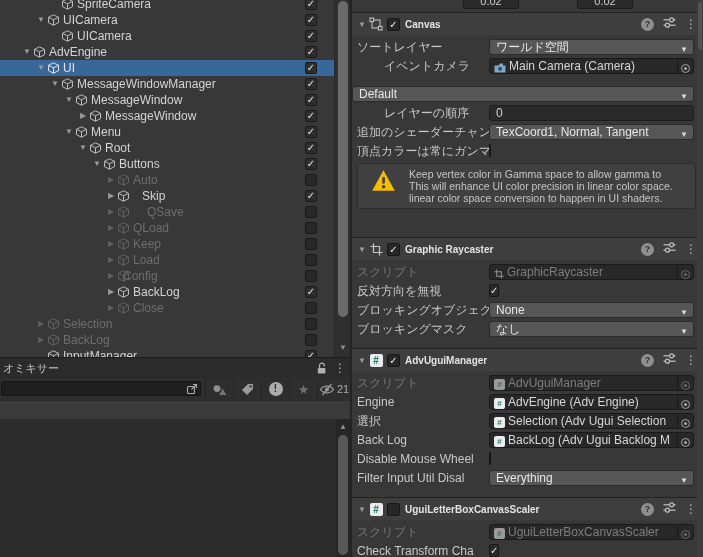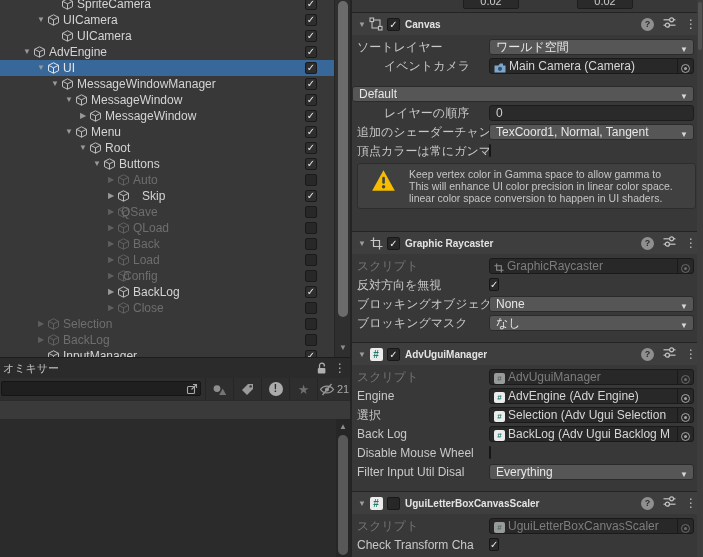--- a/index.html
+++ b/index.html
@@ -86,21 +86,21 @@
   .irow.dis .objfield .otext{color:#7d7d7d}
   .objfield .osep{width:1px;align-self:stretch;background:#1a1a1a}
   .objfield .pickwrap{flex:0 0 15px;display:flex;align-items:center;justify-content:center}
   .pick{width:9px;height:9px;border:1.5px solid #a5a5a5;border-radius:50%;box-sizing:border-box;position:relative}
   .pick::after{content:'';position:absolute;left:1.5px;top:1.5px;width:3px;height:3px;background:#a5a5a5;border-radius:50%}
   .irow.dis .pick{border-color:#6a6a6a}
   .irow.dis .pick::after{background:#6a6a6a}
   .icheckbox{width:13px;height:13px;background:#2a2a2a;border:1px solid #161616;border-radius:2px;box-sizing:border-box;
              color:#eaeaea;font-size:10px;line-height:11px;text-align:center}
   .spacer{height:9px}
-  .helpbox{margin:4px 7px 14px 5px;background:#404040;border:1px solid #2d2d2d;border-radius:3px;
+  .helpbox{margin:4px 7px 20px 5px;background:#404040;border:1px solid #2d2d2d;border-radius:3px;
            position:relative;padding:4px 6px 4px 51px;min-height:28px}
   .helpbox .wline{display:block;font-size:10.5px;line-height:12px;color:#c5c5c5;white-space:nowrap;overflow:hidden}
   .helpbox .warn{position:absolute;left:13px;top:5px}
   .scripticon{display:inline-block;width:13px;height:13px;background:#ececec;border-radius:2px;color:#217a6b;
               font-weight:bold;font-size:10px;line-height:13px;text-align:center}
   .scripticon.mini{width:11px;height:11px;font-size:8px;line-height:11px;flex:0 0 11px}
   .irow.dis .scripticon{background:#9a9a9a;color:#4c6a64}
   #insp-sb{position:absolute;left:345px;top:0;width:6px;height:557px;background:#3d3d3d}
   #insp-sb .thumb{position:absolute;left:1px;top:2px;width:4px;height:48px;background:#525252;border-radius:2px}
 </style>
@@ -253,21 +253,21 @@
         <span class="hcheck on">✓</span>
       </div>
       <div class="hrow dim" style="top: 204px;">
         <span class="harrow" style="left:105px">▶</span>
         <span class="hicon" style="left:117px">
           <svg width="13" height="12" viewBox="0 0 12 12" fill="none" stroke="currentColor" stroke-width="1">
             <path d="M6 0.8 L11 3.3 V8.7 L6 11.2 L1 8.7 V3.3 Z"></path>
             <path d="M1 3.3 L6 5.8 L11 3.3 M6 5.8 V11.2"></path>
           </svg>
         </span>
-        <span class="hlabel" style="left:121px">QSave</span>
+        <span class="hlabel" style="left:147px">QSave</span>
         <span class="hcheck"></span>
       </div>
       <div class="hrow dim" style="top: 220px;">
         <span class="harrow" style="left:105px">▶</span>
         <span class="hicon" style="left:117px">
           <svg width="13" height="12" viewBox="0 0 12 12" fill="none" stroke="currentColor" stroke-width="1">
             <path d="M6 0.8 L11 3.3 V8.7 L6 11.2 L1 8.7 V3.3 Z"></path>
             <path d="M1 3.3 L6 5.8 L11 3.3 M6 5.8 V11.2"></path>
           </svg>
         </span>
@@ -275,21 +275,21 @@
         <span class="hcheck"></span>
       </div>
       <div class="hrow dim" style="top: 236px;">
         <span class="harrow" style="left:105px">▶</span>
         <span class="hicon" style="left:117px">
           <svg width="13" height="12" viewBox="0 0 12 12" fill="none" stroke="currentColor" stroke-width="1">
             <path d="M6 0.8 L11 3.3 V8.7 L6 11.2 L1 8.7 V3.3 Z"></path>
             <path d="M1 3.3 L6 5.8 L11 3.3 M6 5.8 V11.2"></path>
           </svg>
         </span>
-        <span class="hlabel" style="left:133px">Back</span>
+        <span class="hlabel" style="left:133px">Keep</span>
         <span class="hcheck"></span>
       </div>
       <div class="hrow dim" style="top: 252px;">
         <span class="harrow" style="left:105px">▶</span>
         <span class="hicon" style="left:117px">
           <svg width="13" height="12" viewBox="0 0 12 12" fill="none" stroke="currentColor" stroke-width="1">
             <path d="M6 0.8 L11 3.3 V8.7 L6 11.2 L1 8.7 V3.3 Z"></path>
             <path d="M1 3.3 L6 5.8 L11 3.3 M6 5.8 V11.2"></path>
           </svg>
         </span>

